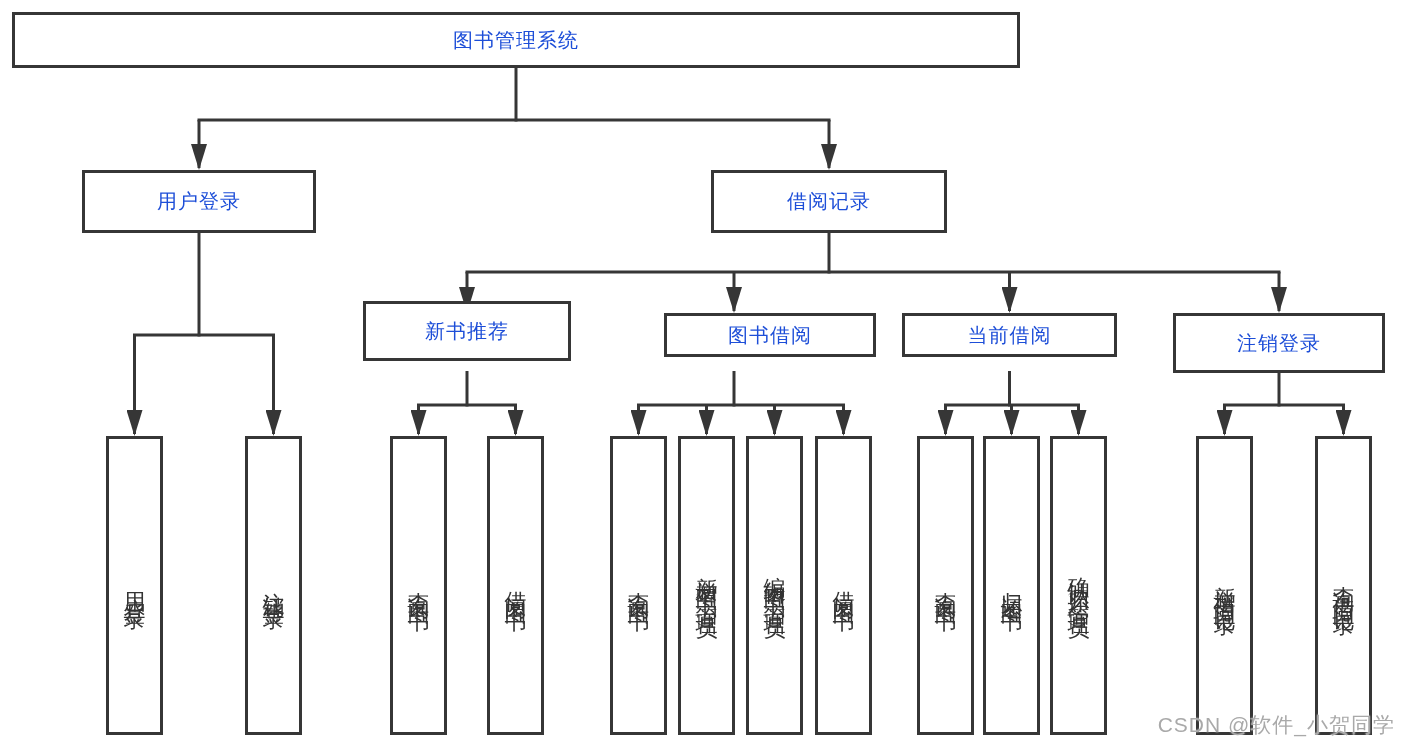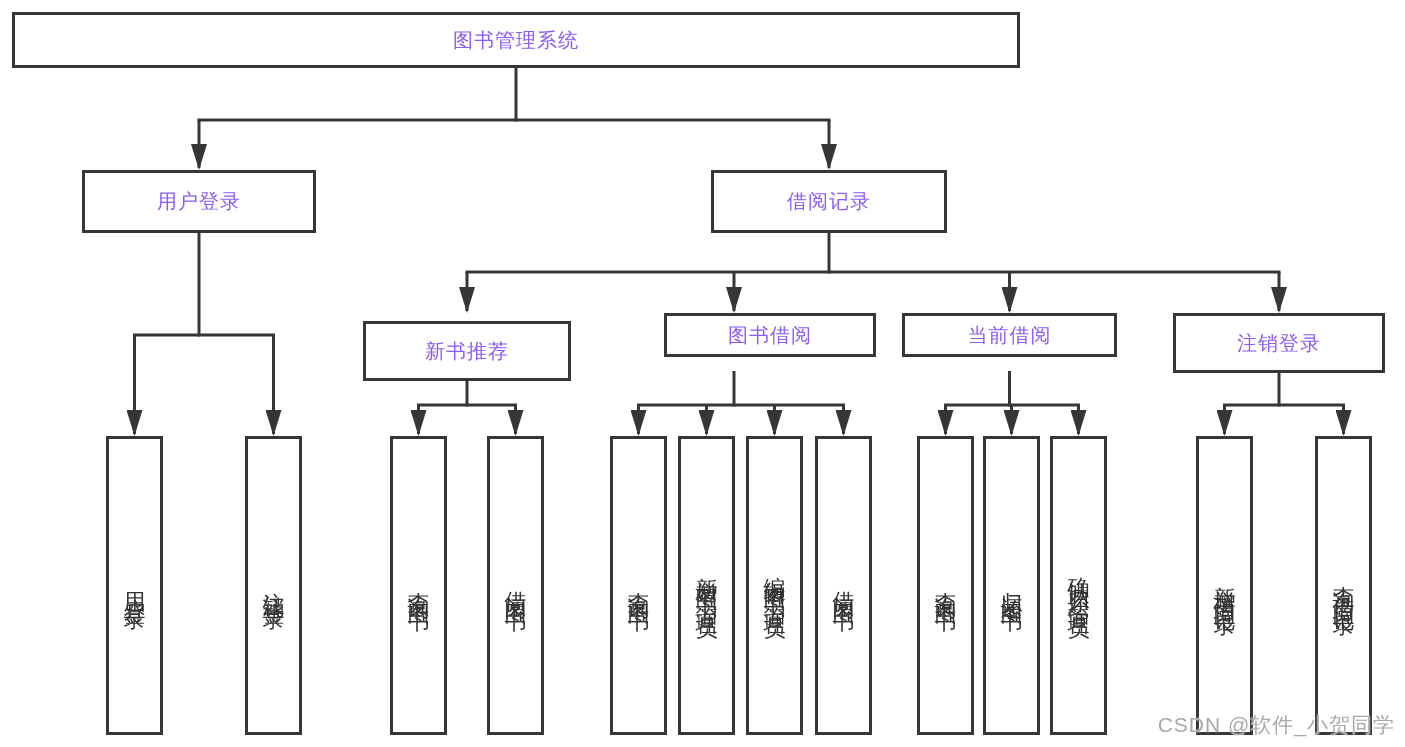--- a/index.html
+++ b/index.html
@@ -18,21 +18,21 @@
     z-index: 1;
   }
   .node {
     position: absolute;
     box-sizing: border-box;
     border: 3px solid #363636;
     background: #ffffff;
     display: flex;
     align-items: center;
     justify-content: center;
-    color: #8b5cf6;
+    color: #1d4ed8;
     font-size: 20px;
     letter-spacing: 1px;
     z-index: 2;
   }
   .leaf {
     position: absolute;
     box-sizing: border-box;
     border: 3px solid #363636;
     background: #ffffff;
     width: 57px;
@@ -122,21 +122,21 @@
     <span>图书管理系统</span>
   </div>
 
   <div class="node" style="left:82px; top:170px; width:234px; height:63px;">
     <span>用户登录</span>
   </div>
   <div class="node" style="left:711px; top:170px; width:236px; height:63px;">
     <span>借阅记录</span>
   </div>
 
-  <div class="node" style="left:363px; top:321px; width:208px; height:60px;">
+  <div class="node" style="left:363px; top:301px; width:208px; height:60px;">
     <span>新书推荐</span>
   </div>
   <div class="node" style="left:628px; top:313px; width:212px; height:44px;margin-left:36px;">
     <span>图书借阅</span>
   </div>
   <div class="node" style="left:902px; top:313px; width:215px; height:44px;">
     <span>当前借阅</span>
   </div>
   <div class="node" style="left:1173px; top:313px; width:212px; height:60px;">
     <span>注销登录</span>

